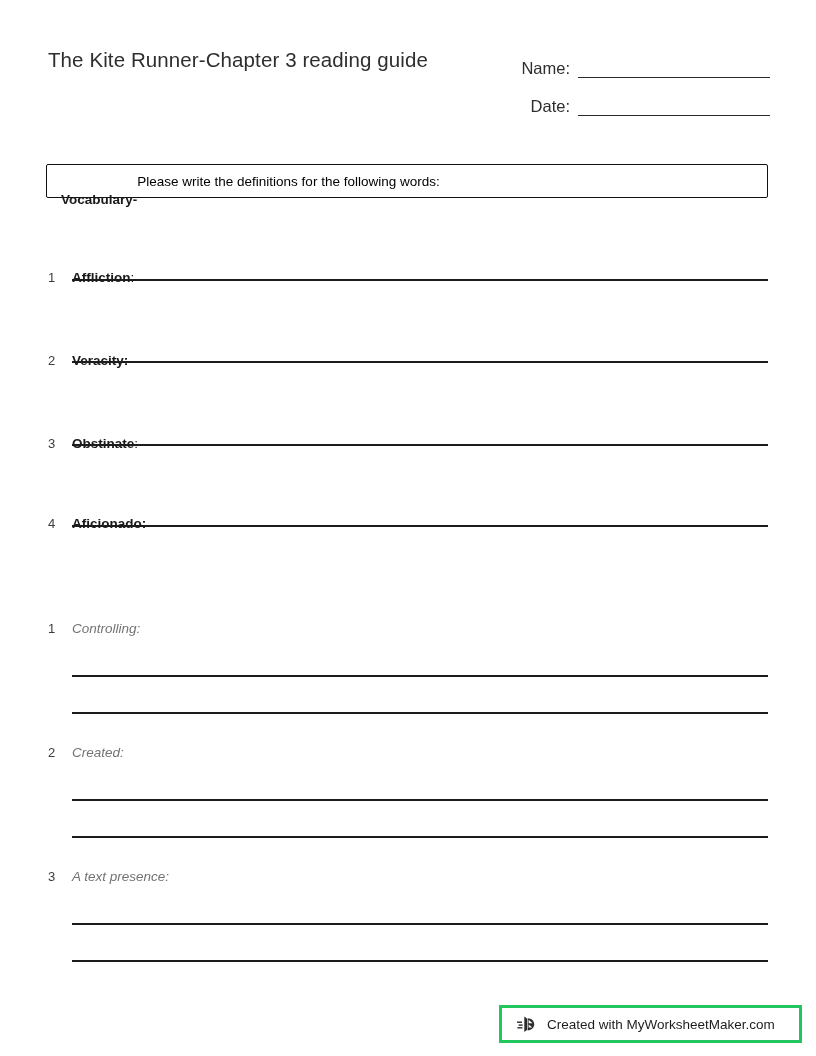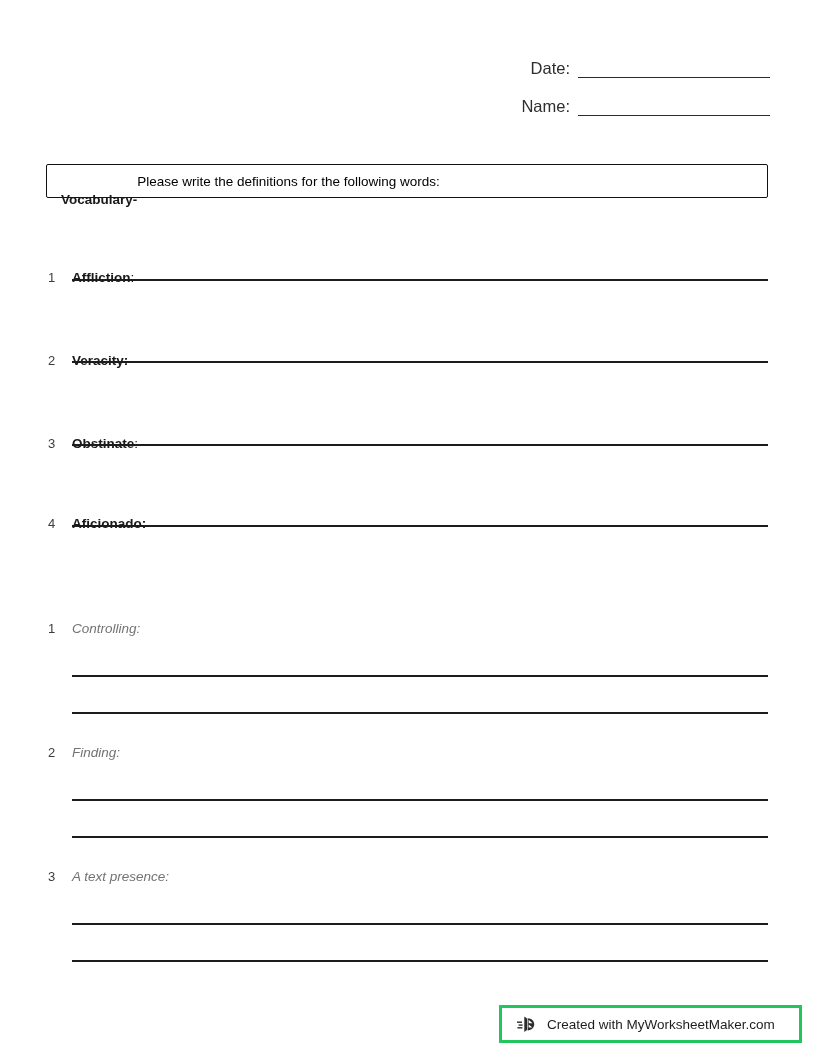--- a/index.html
+++ b/index.html
@@ -159,30 +159,31 @@
     font-size: 13.5px;
     color: #1d1d1d;
     white-space: nowrap;
   }
 </style>
 </head>
 <body>
 
 <div class="page">
 
+  <div class="doc-title">The Kite Runner-Chapter 3 reading guide</div>
 
   <div class="namedate">
+    <div class="nd-row">
+      <span class="nd-label">Name:</span>
+      <span class="nd-rule"></span>
+    </div>
     <div class="nd-row">
       <span class="nd-label">Date:</span>
       <span class="nd-rule"></span>
     </div>
-    <div class="nd-row">
-      <span class="nd-label">Name:</span>
-      <span class="nd-rule"></span>
-    </div>
   </div>
 
   <div class="section-box" style="top:164px;">
     <span class="lead">Vocabulary-</span>
     <span class="rest"> Please write the definitions for the following words:</span>
   </div>
 
   <div class="item" style="top:229px;">
     <div class="item-head">
       <span class="item-num">1</span>
@@ -223,21 +224,21 @@
       <span class="item-num">1</span>
       <span class="item-label italic">Controlling:</span>
     </div>
   </div>
   <div class="answer-rule" style="top:675px;"></div>
   <div class="answer-rule" style="top:712px;"></div>
 
   <div class="item" style="top:745px;">
     <div class="item-head">
       <span class="item-num">2</span>
-      <span class="item-label italic">Finding:</span>
+      <span class="item-label italic">Created:</span>
     </div>
   </div>
   <div class="answer-rule" style="top:799px;"></div>
   <div class="answer-rule" style="top:836px;"></div>
 
   <div class="item" style="top:869px;">
     <div class="item-head">
       <span class="item-num">3</span>
       <span class="item-label italic">A text presence:</span>
     </div>

